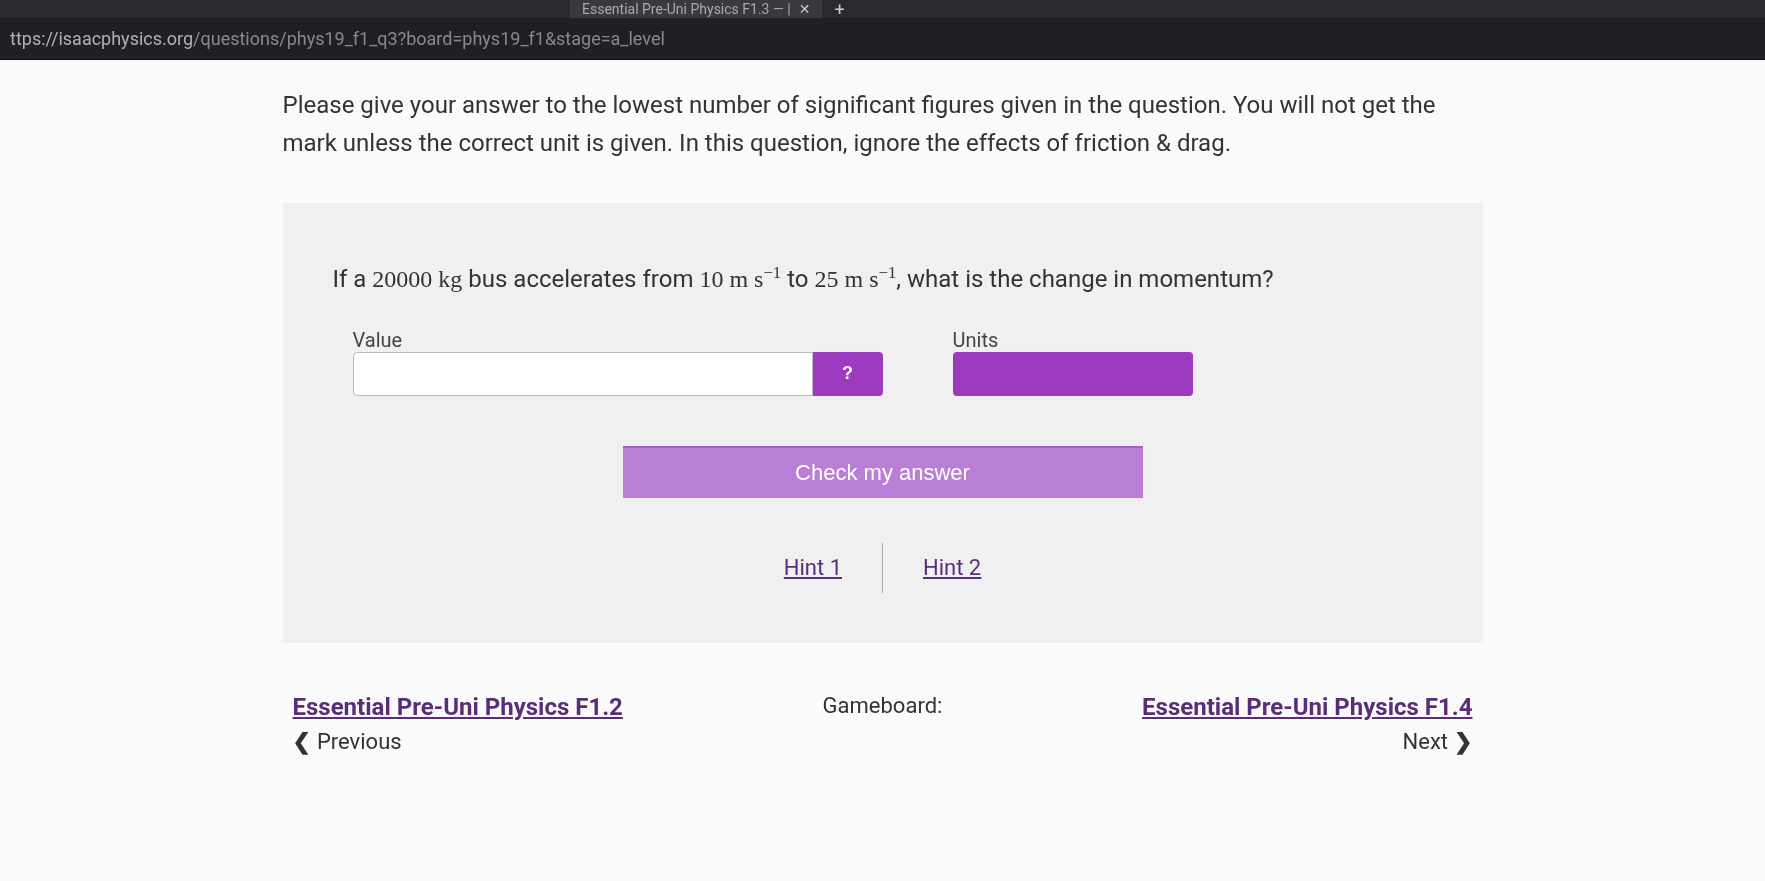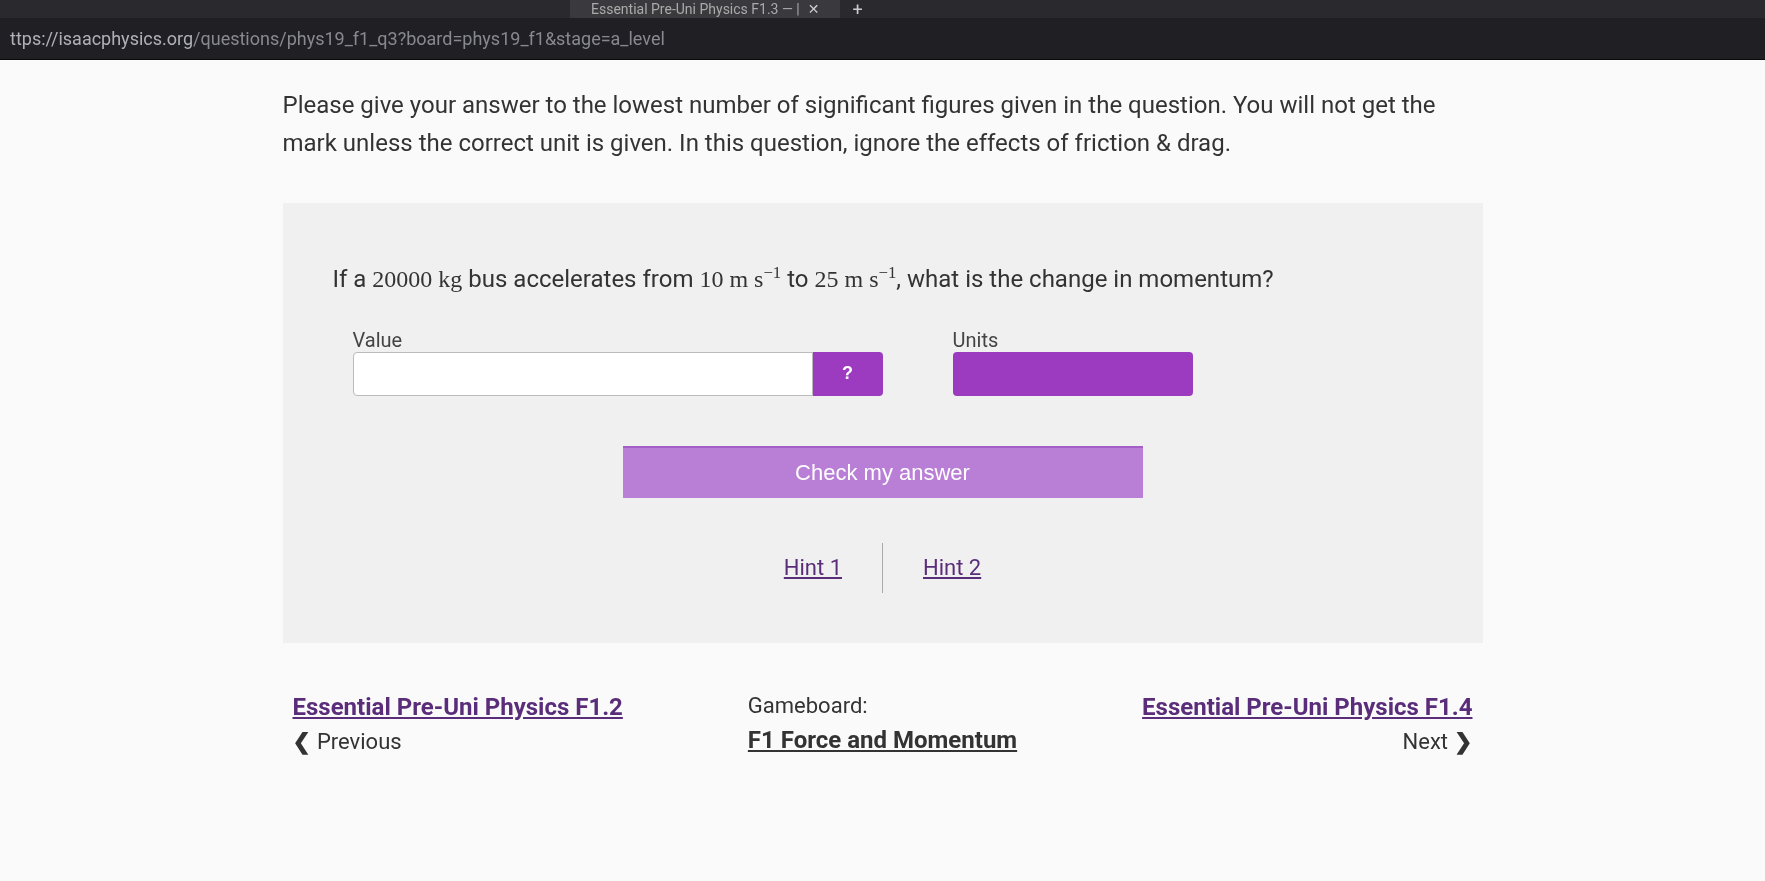--- a/index.html
+++ b/index.html
@@ -14,21 +14,21 @@
     background: #2a2a2e;
     height: 18px;
     display: flex;
     align-items: center;
     padding-left: 570px;
     color: #aaa;
     font-size: 14px;
   }
   .tab {
     background: #3a3a3e;
-    padding: 2px 21px;
+    padding: 2px 12px;
     display: flex;
     align-items: center;
     gap: 8px;
     height: 18px;
   }
   .tab-close { cursor: pointer; font-size: 14px; color: #ccc; }
   .tab-add { padding: 0 12px; color: #ccc; font-size: 18px; cursor: pointer; }
   .address-bar {
     background: #202024;
     height: 42px;
@@ -229,21 +229,20 @@
     <div class="nav-footer">
       <div class="nav-col">
         <a class="nav-link">Essential Pre-Uni Physics F1.2</a>
         <span class="nav-sub">
           <span class="chev">❮</span>
           <span>Previous</span>
         </span>
       </div>
       <div class="nav-col center">
         <span class="gb-label">Gameboard:</span>
-        <a class="gb-link">F1 Force and Momentum</a>
       </div>
       <div class="nav-col right">
         <a class="nav-link">Essential Pre-Uni Physics F1.4</a>
         <span class="nav-sub">
           <span>Next</span>
           <span class="chev">❯</span>
         </span>
       </div>
     </div>
 

